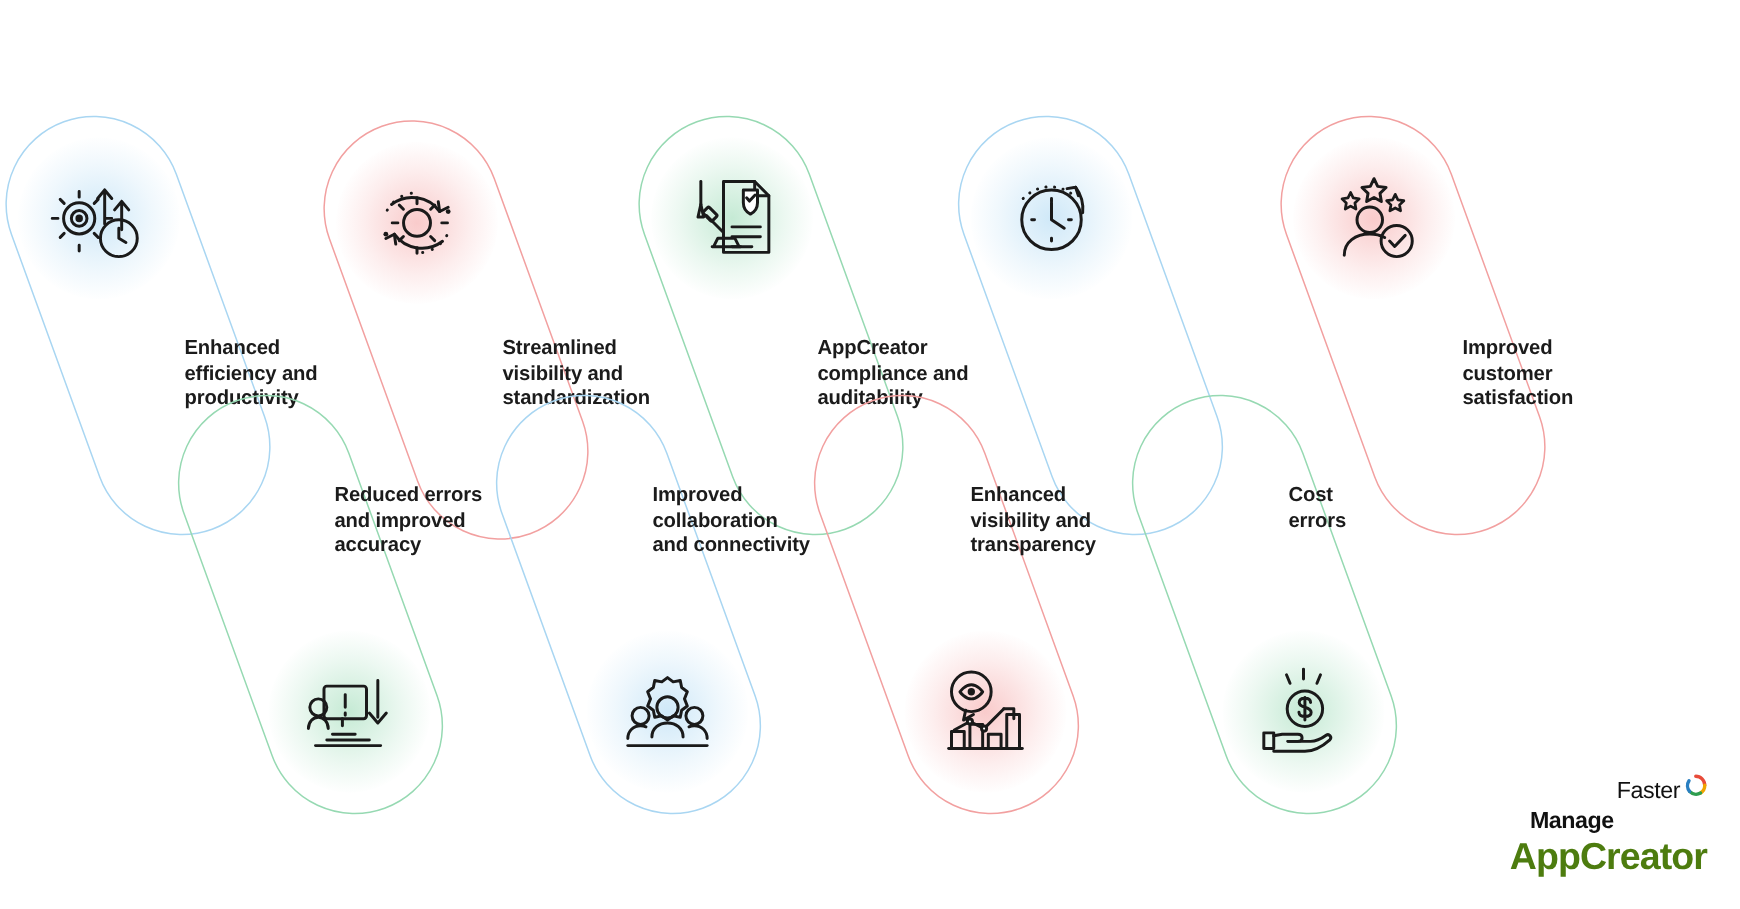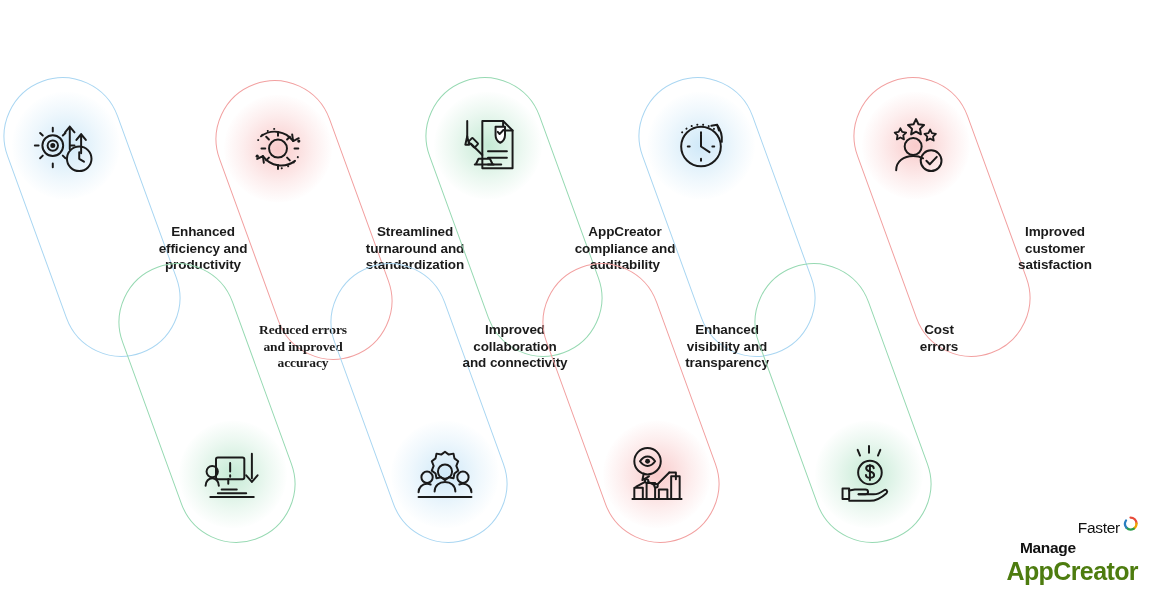--- a/index.html
+++ b/index.html
@@ -48,21 +48,21 @@
     display:flex;align-items:center;justify-content:center;
   }
   .pill.top .iconwrap{ top:30px; }
   .pill.bot .iconwrap{ bottom:30px; }
   .iconwrap svg{display:block;}
 
   
   .label{
     position:absolute;
     width:160px;
-    text-align:center;
+    text-align:left;
     font-size:13.5px;
     line-height:16.5px;
     font-weight:700;
     color:#1b1b1b;
     letter-spacing:-0.1px;
     white-space:pre-line;
   }
 
   
   #logo{
@@ -117,21 +117,21 @@
             <path d="M52 28l-1-7M52 28l6-3"></path>
   <path d="M54 49a24 24 0 0 1-34-5"></path>
             <path d="M20 44l1 7M20 44l-6 3"></path>
   <circle cx="14" cy="44" r="1.7" fill="#1a1a1a" stroke="none"></circle>
   <circle cx="58" cy="28" r="1.7" fill="#1a1a1a" stroke="none"></circle>
  </g>
         </svg>
       </div>
     </div>
     <div class="label" style="left: 335px; top: 224px;">Streamlined
-turnaround and
+visibility and
 standardization</div>
     <div class="pill top" style="--c: #96d9b2; --g1: rgba(150,217,178,0.55); --g2: rgba(150,217,178,0.18); left: 455px; top: 72px;">
       <div class="glow"></div>
       <div class="iconwrap">
         <svg width="68" height="68" viewBox="0 0 72 72">
  <g fill="none" stroke="#1a1a1a" stroke-width="2.1" stroke-linecap="round" stroke-linejoin="round">
   <path d="M30 10h22l10 10v40H30z"></path>
             <path d="M52 10v10h10"></path>
   <path d="M36 42h20M36 49h20M36 56h14"></path>
   <path d="M44 16h10v9a9 9 0 0 1-5 8 9 9 0 0 1-5-8z" fill="#fff"></path>
@@ -190,21 +190,21 @@
   <rect x="18" y="18" width="30" height="23" rx="2"></rect>
   <path d="M31 41v5M24 52h16M20 56h30M12 60h46"></path>
   <path d="M33 24v9M33 37v1.6"></path>
   <circle cx="14" cy="33" r="6"></circle>
             <path d="M7 48c0-5 3.5-8 7-8s7 3 7 8"></path>
   <path d="M56 14v26M56 44l-6-7M56 44l6-7"></path>
  </g>
         </svg>
       </div>
     </div>
-    <div class="label" style="left: 223px; top: 322px; font-family: Liberation Serif, serif;">Reduced errors
+    <div class="label" style="left: 223px; top: 322px;">Reduced errors
 and improved
 accuracy</div>
     <div class="pill bot" style="--c: #a9d6f2; --g1: rgba(168,214,242,0.55); --g2: rgba(168,214,242,0.18); left: 360px; top: 258px;">
       <div class="glow"></div>
       <div class="iconwrap">
         <svg width="68" height="68" viewBox="0 0 72 72">
  <g fill="none" stroke="#1a1a1a" stroke-width="2.1" stroke-linecap="round" stroke-linejoin="round">
   <path d="M36 12l4 3 5-1 1 5 4 3-2 5 2 5-4 3-1 5-5-1-4 3-4-3-5 1-1-5-4-3 2-5-2-5 4-3 1-5 5 1z"></path>
   <circle cx="36" cy="33" r="7.5"></circle>
   <path d="M25 54c0-6.2 5-10 11-10s11 3.8 11 10"></path>

